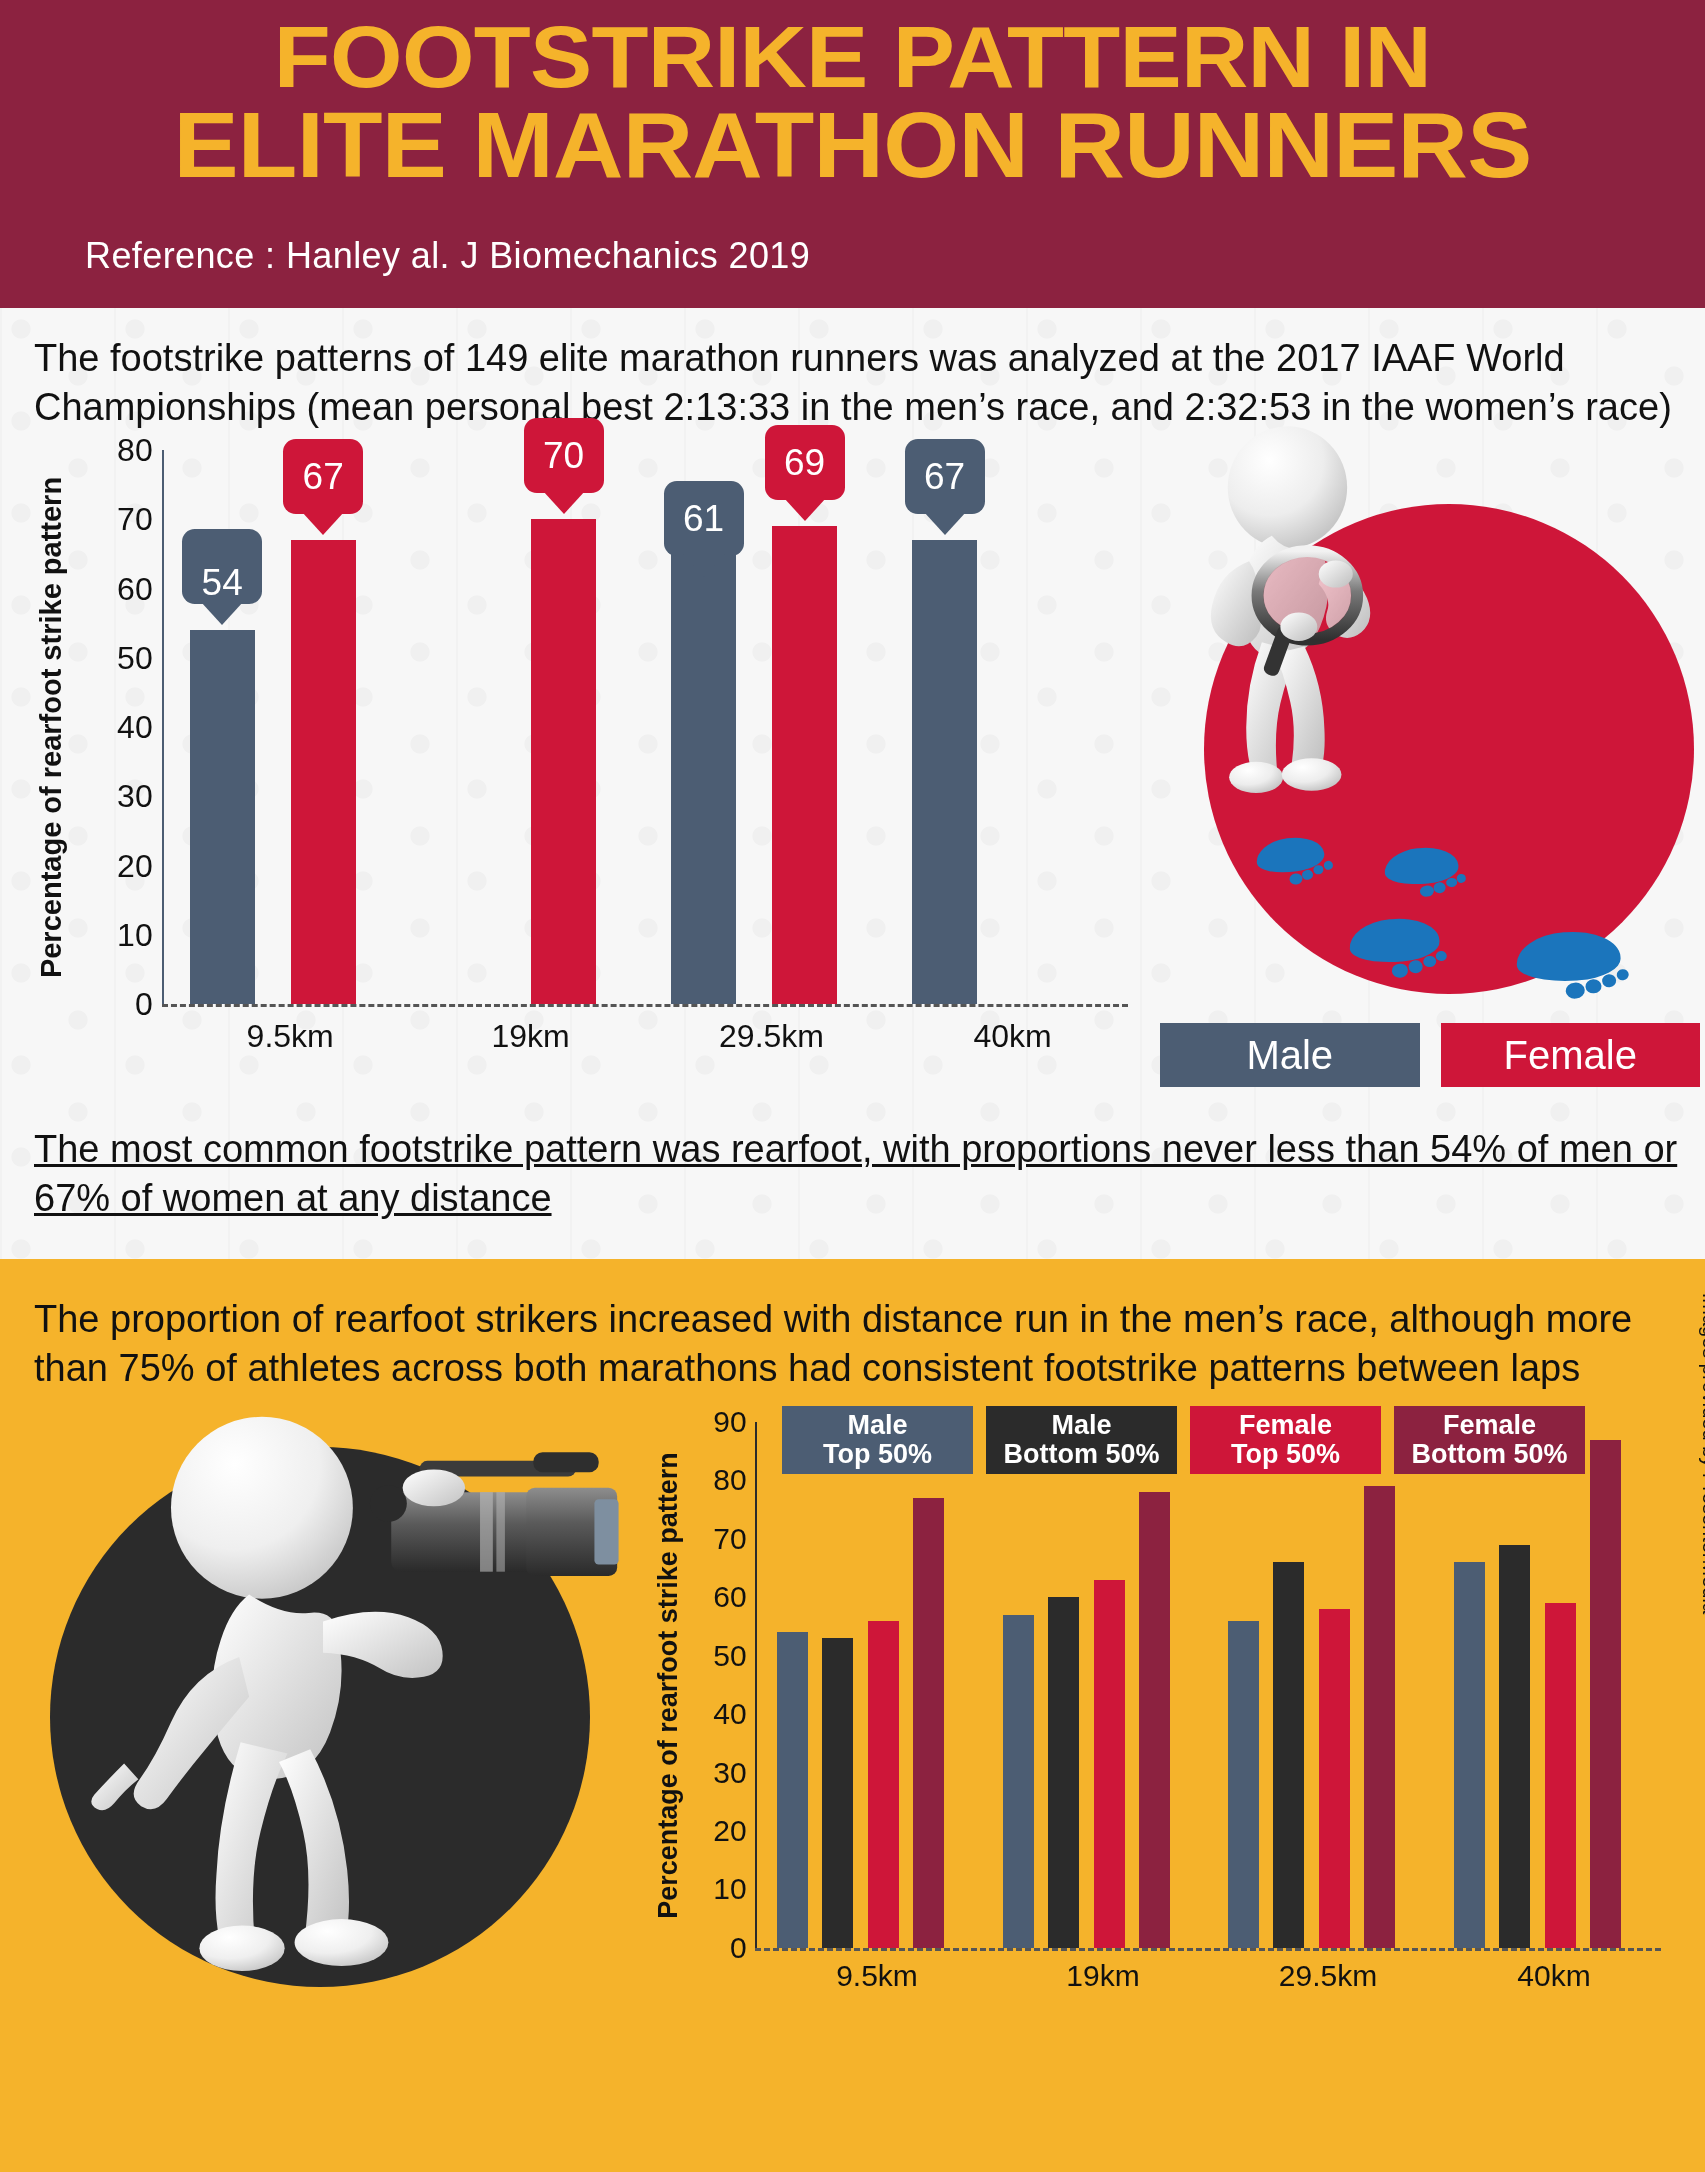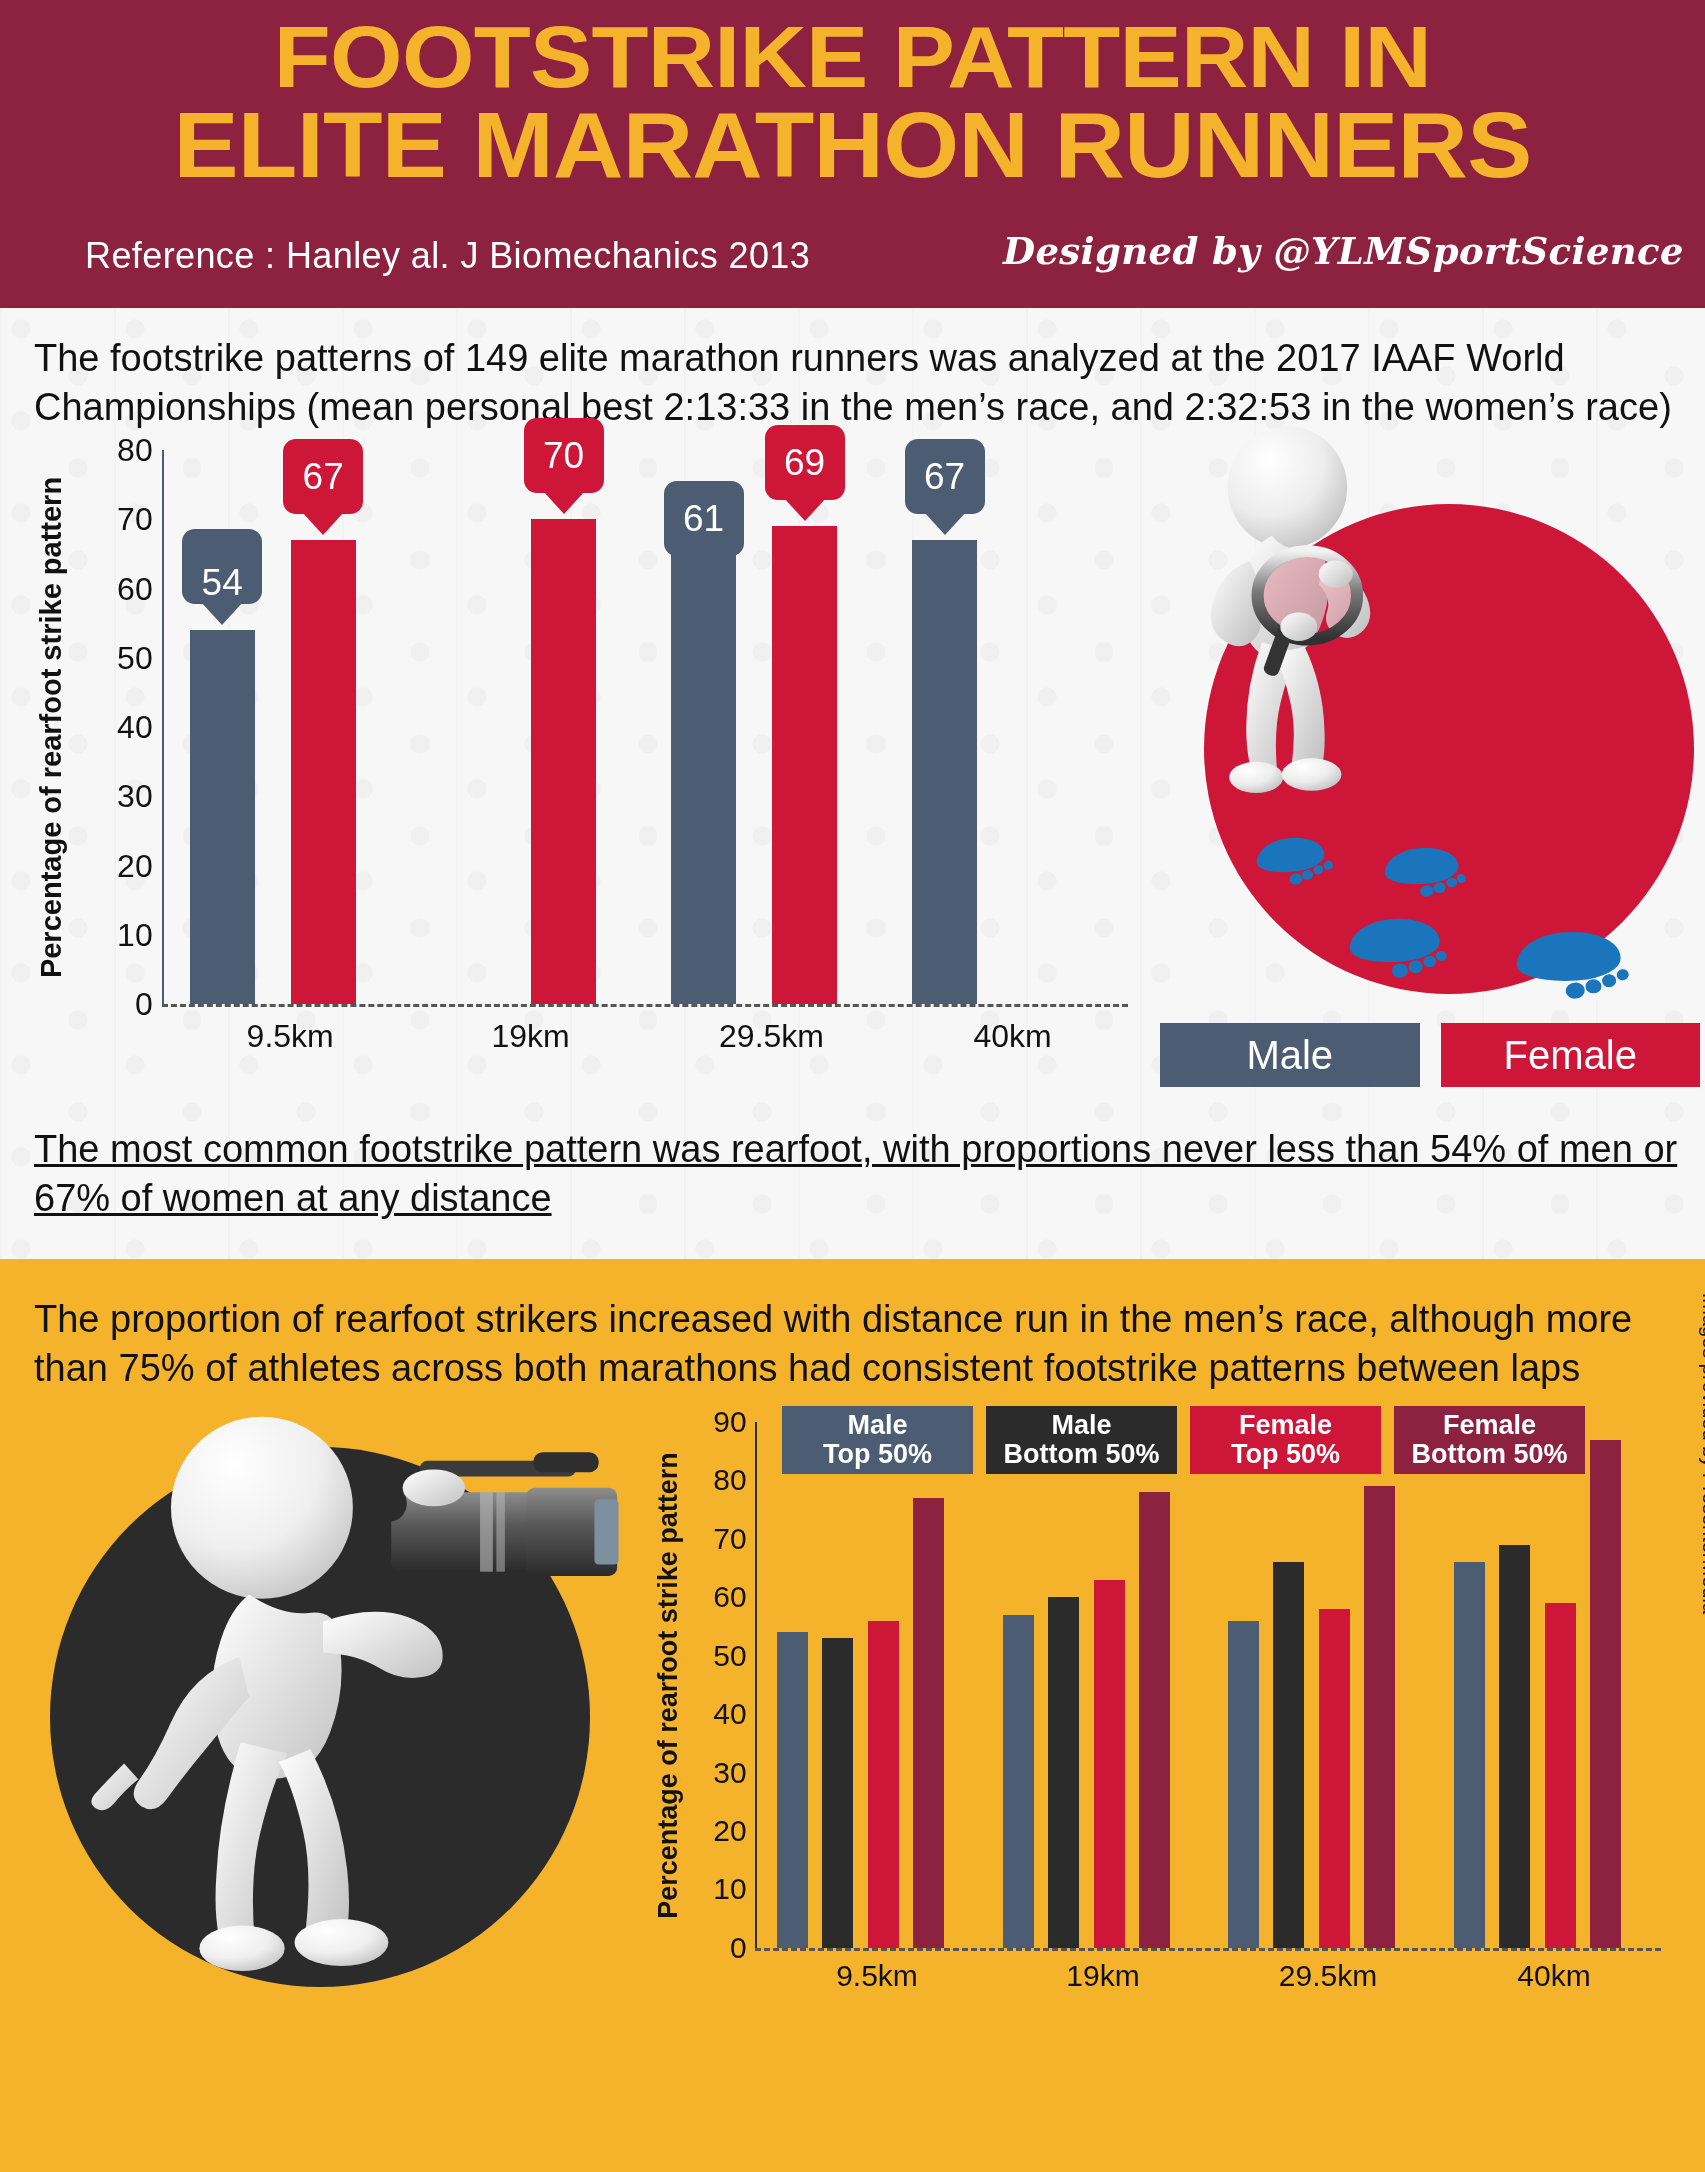--- a/index.html
+++ b/index.html
@@ -230,22 +230,21 @@
   }
 </style>
 </head>
 <body>
 
 <div class="header">
   <div class="header-title">
     <span>FOOTSTRIKE PATTERN IN</span>
     <span class="ln2">ELITE MARATHON RUNNERS</span>
   </div>
-  <div class="header-ref">Reference : Hanley al. J Biomechanics 2013</div>
-  <div class="header-credit">Designed by @YLMSportScience</div>
+  <div class="header-ref">Reference : Hanley al. J Biomechanics 2019</div>
 </div>
 
 <div class="white-sec">
 
   <div class="intro-text">The footstrike patterns of 149 elite marathon runners was analyzed at the 2017 IAAF World Championships (mean personal best 2:13:33 in the men’s race, and 2:32:53 in the women’s race)</div>
 
   <div class="chart1">
     <div class="c1-ylabel">
       <span>Percentage of rearfoot strike pattern</span>
     </div>

